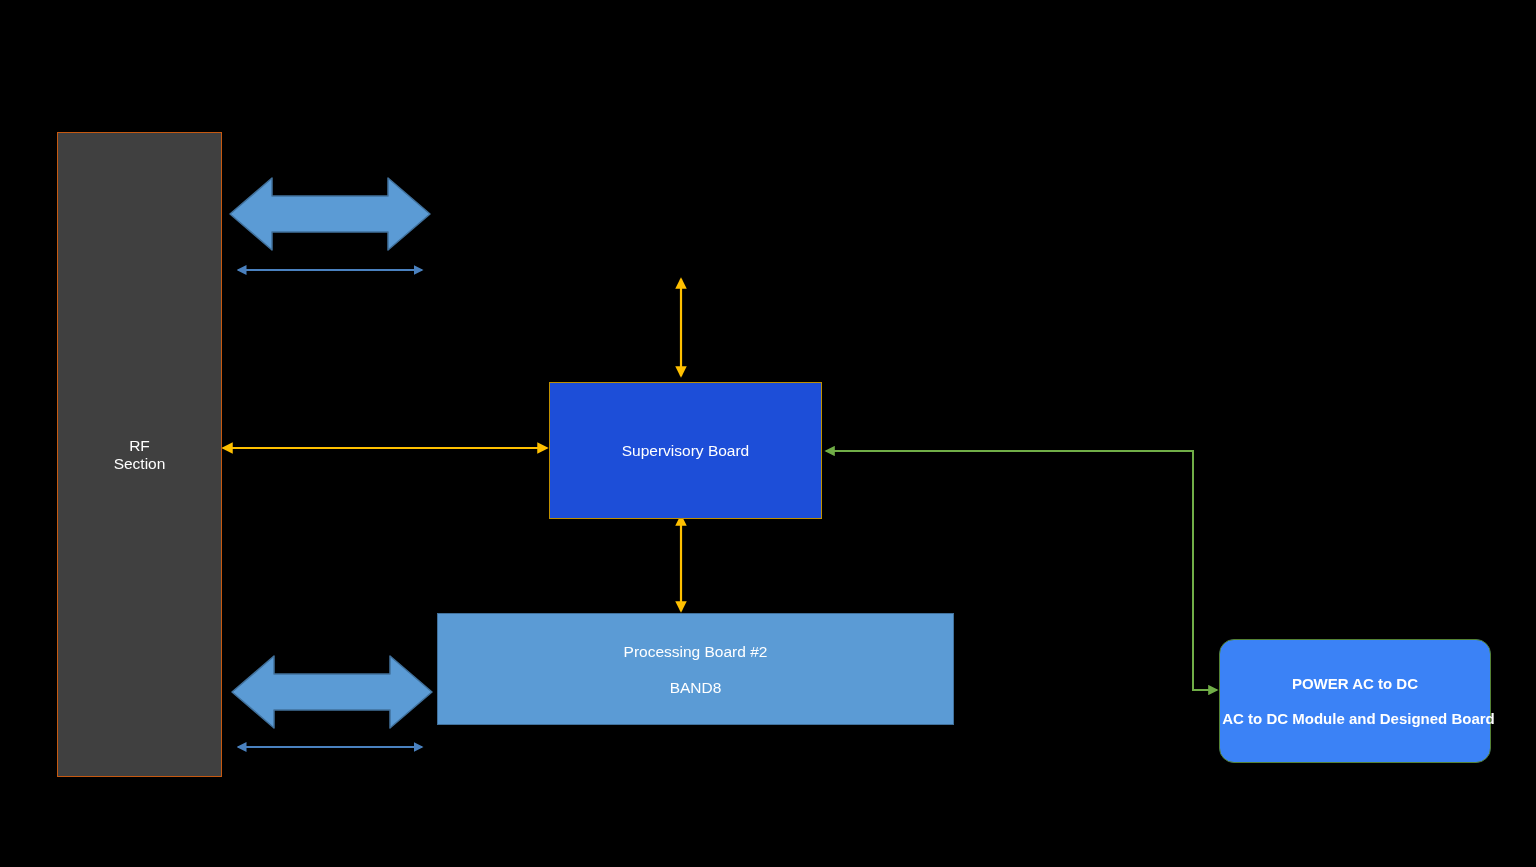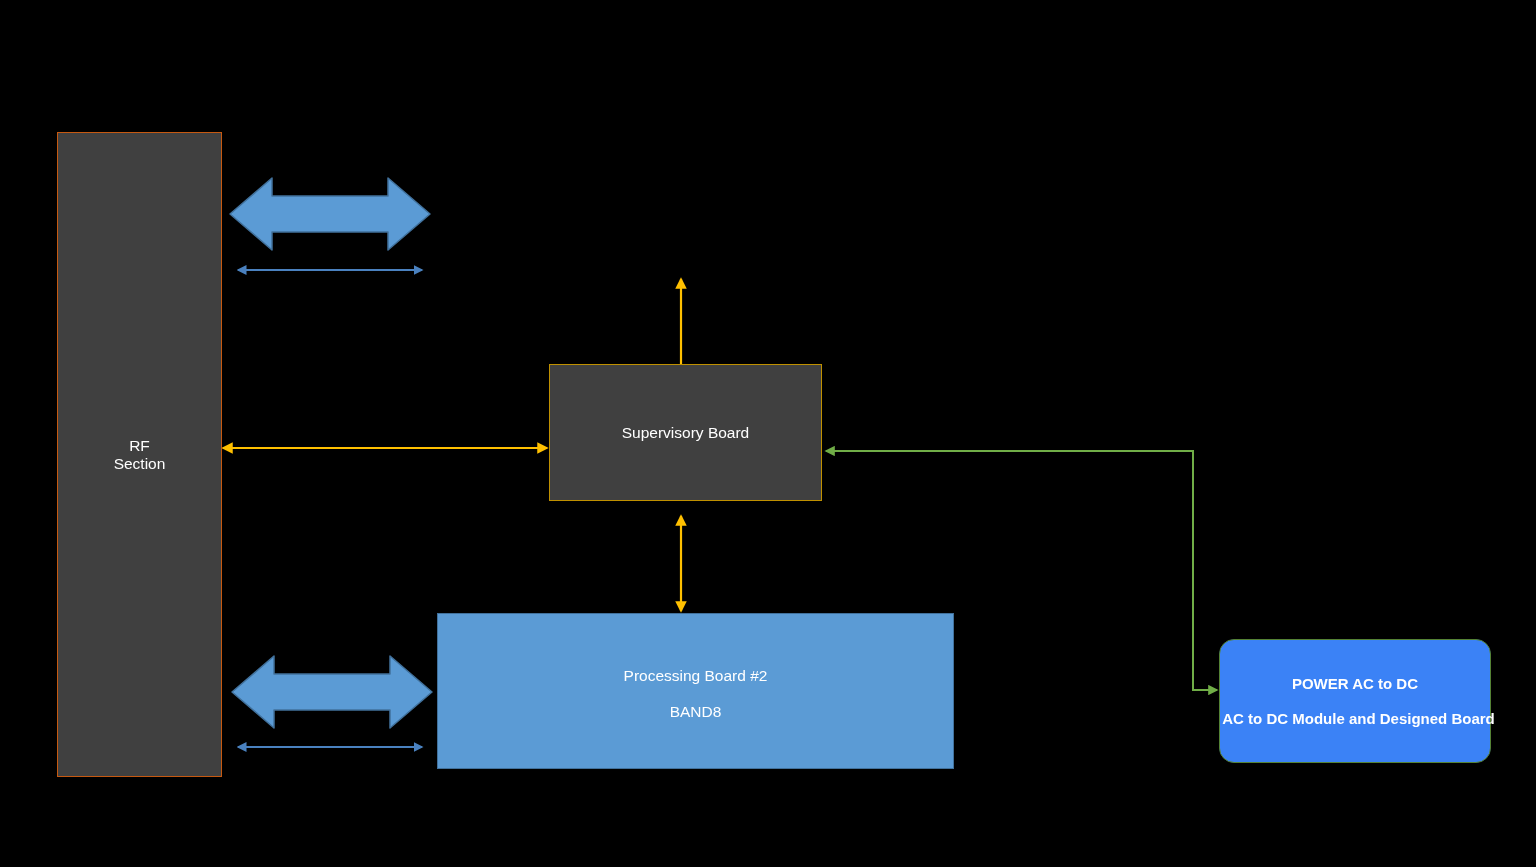--- a/index.html
+++ b/index.html
@@ -57,32 +57,32 @@
     left: 441px;
     top: 120px;
     width: 518px;
     height: 157px;
     padding-top: 50px;
   }
   #board-2 {
     left: 437px;
     top: 613px;
     width: 517px;
-    height: 156px;
-    padding-top: 53px;
+    height: 112px;
+    padding-top: 29px;
   }
   .board .line + .line { margin-top: 18px; }
 
   
   #supervisory-board {
     left: 549px;
-    top: 364px;
+    top: 382px;
     width: 273px;
     height: 137px;
-    background: #404040;
+    background: #1d4ed8;
     border: 1px solid #BF9000;
     justify-content: center;
     font-size: 15.5px;
   }
 
   
   #power-supply {
     left: 1219px;
     top: 639px;
     width: 272px;

